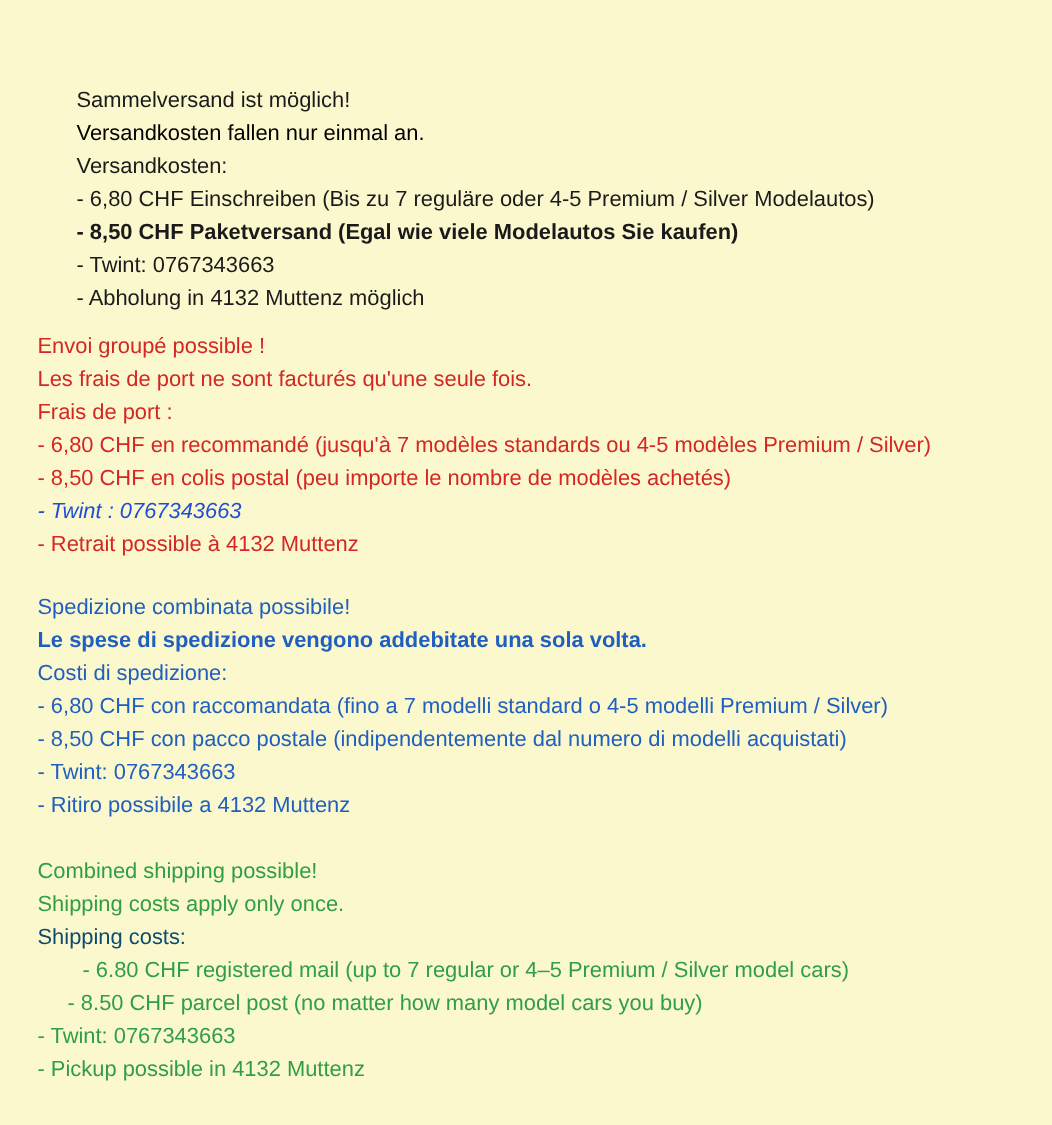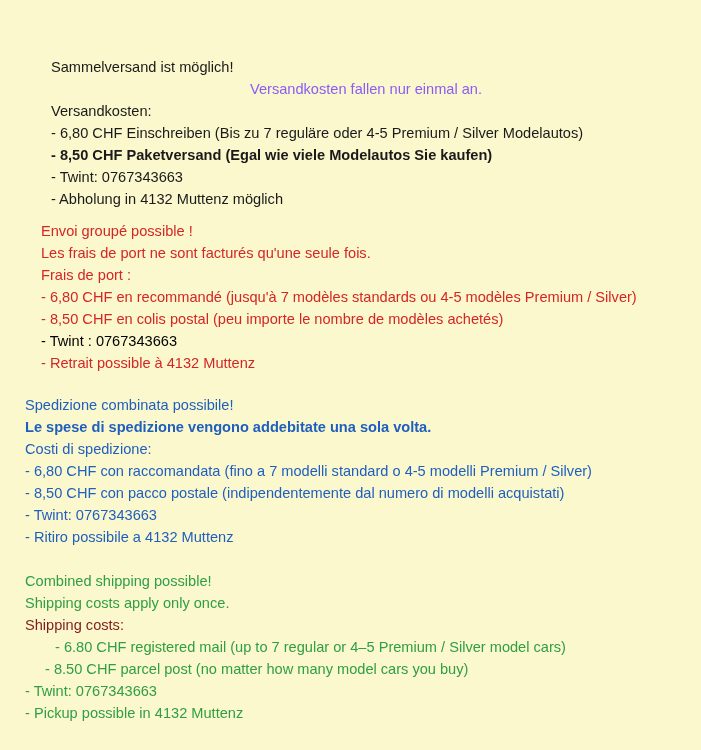--- a/index.html
+++ b/index.html
@@ -35,21 +35,21 @@
   #block-de {
     top: 56px;
     padding-left: 51px;
   }
   #block-de .line {
     color: #1a1a1a;
   }
   
   #block-fr {
     top: 220px;
-    padding-left: 41px;
+    padding-left: 25px;
   }
   #block-fr .line {
     color: #d42626;
   }
   
   #block-it {
     top: 394px;
     padding-left: 25px;
   }
   #block-it .line {
@@ -64,51 +64,51 @@
     color: #2f9e44;
   }
 </style>
 </head>
 <body style="background: rgb(251, 248, 205);">
 
 <div class="page">
 
   <div class="block" id="block-de">
     <div class="line" style="color: rgb(26, 26, 26);">Sammelversand ist möglich!</div>
-    <div class="line" style="color: #8b5cf6; text-align: center;">Versandkosten fallen nur einmal an.</div>
+    <div class="line" style="color: #000000;">Versandkosten fallen nur einmal an.</div>
     <div class="line" style="color: rgb(26, 26, 26);">Versandkosten:</div>
     <div class="line" style="color: rgb(26, 26, 26);">- 6,80 CHF Einschreiben (Bis zu 7 reguläre oder 4-5 Premium / Silver Modelautos)</div>
     <div class="line" style="color: rgb(26, 26, 26); font-weight: bold;">- 8,50 CHF Paketversand (Egal wie viele Modelautos Sie kaufen)</div>
     <div class="line" style="color: rgb(26, 26, 26);">- Twint: 0767343663</div>
     <div class="line" style="color: rgb(26, 26, 26);">- Abholung in 4132 Muttenz möglich</div>
   </div>
 
   <div class="block" id="block-fr">
     <div class="line" style="color: rgb(212, 38, 38);">Envoi groupé possible !</div>
     <div class="line" style="color: rgb(212, 38, 38);">Les frais de port ne sont facturés qu'une seule fois.</div>
     <div class="line" style="color: rgb(212, 38, 38);">Frais de port :</div>
     <div class="line" style="color: rgb(212, 38, 38);">- 6,80 CHF en recommandé (jusqu'à 7 modèles standards ou 4-5 modèles Premium / Silver)</div>
     <div class="line" style="color: rgb(212, 38, 38);">- 8,50 CHF en colis postal (peu importe le nombre de modèles achetés)</div>
-    <div class="line" style="color: #000000;">- Twint : 0767343663</div>
+    <div class="line" style="color: #1d4ed8; font-style: italic;">- Twint : 0767343663</div>
     <div class="line" style="color: rgb(212, 38, 38);">- Retrait possible à 4132 Muttenz</div>
   </div>
 
   <div class="block" id="block-it">
     <div class="line" style="color: rgb(31, 95, 191);">Spedizione combinata possibile!</div>
     <div class="line" style="color: rgb(31, 95, 191); font-weight: bold;">Le spese di spedizione vengono addebitate una sola volta.</div>
     <div class="line" style="color: rgb(31, 95, 191);">Costi di spedizione:</div>
     <div class="line" style="color: rgb(31, 95, 191);">- 6,80 CHF con raccomandata (fino a 7 modelli standard o 4-5 modelli Premium / Silver)</div>
     <div class="line" style="color: rgb(31, 95, 191);">- 8,50 CHF con pacco postale (indipendentemente dal numero di modelli acquistati)</div>
     <div class="line" style="color: rgb(31, 95, 191);">- Twint: 0767343663</div>
     <div class="line" style="color: rgb(31, 95, 191);">- Ritiro possibile a 4132 Muttenz</div>
   </div>
 
   <div class="block" id="block-en">
     <div class="line" style="color: rgb(47, 158, 68);">Combined shipping possible!</div>
     <div class="line" style="color: rgb(47, 158, 68);">Shipping costs apply only once.</div>
-    <div class="line" style="color: #7f1d1d;">Shipping costs:</div>
+    <div class="line" style="color: #0c4a6e;">Shipping costs:</div>
     <div class="line" style="color: rgb(47, 158, 68); margin-left: 30px;">- 6.80 CHF registered mail (up to 7 regular or 4–5 Premium / Silver model cars)</div>
     <div class="line" style="color: rgb(47, 158, 68); margin-left: 20px;">- 8.50 CHF parcel post (no matter how many model cars you buy)</div>
     <div class="line" style="color: rgb(47, 158, 68);">- Twint: 0767343663</div>
     <div class="line" style="color: rgb(47, 158, 68);">- Pickup possible in 4132 Muttenz</div>
   </div>
 
 </div>
 
 </body></html>

